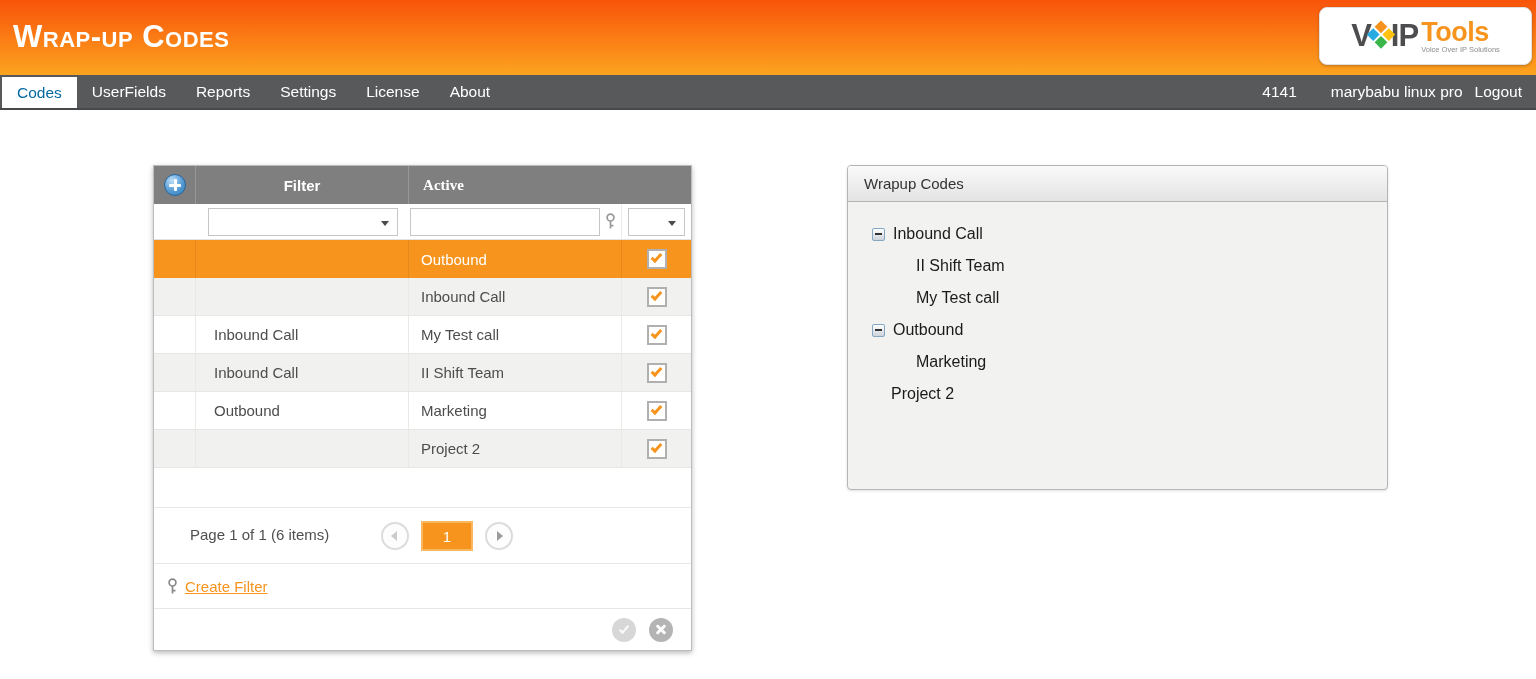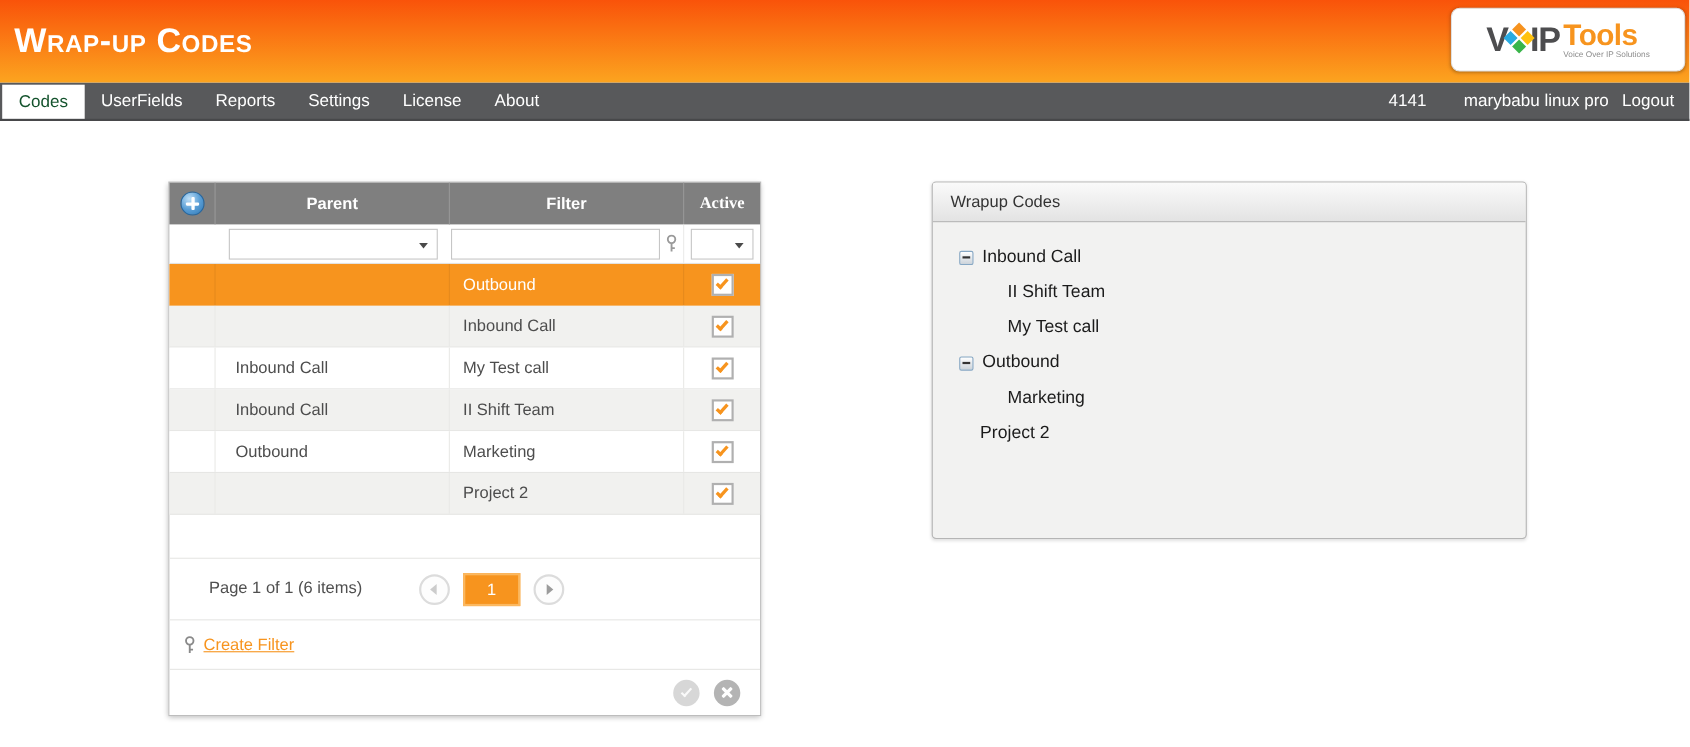--- a/index.html
+++ b/index.html
@@ -23,21 +23,21 @@
   .d1{background:#f6921e;} .d2{background:#ffc20e;} .d3{background:#29abe2;} .d4{background:#39b54a;}
   .logo-right { display:flex; flex-direction:column; margin-left:3px; }
   .logo-tools { font-size:27px; font-weight:800; color:#f7941e; line-height:26px; letter-spacing:-.5px;}
   .logo-tagline { font-size:7.5px; color:#8d8d8d; text-align:right; margin-top:0px; }
 
   
   .nav-bar { height:35px; background:#58595b; display:flex; align-items:stretch;
     border-bottom:2px solid #47484a; color:#fff; font-size:15.5px; }
   .nav-tabs { display:flex; align-items:stretch; }
   .nav-tab { padding:0 15px; display:flex; align-items:center; cursor:pointer; }
-  .nav-tab.active { background:#fff; color:#14532d; margin:2px 0 0 2px; }
+  .nav-tab.active { background:#fff; color:#0369a1; margin:2px 0 0 2px; }
   .nav-right { margin-left:auto; display:flex; align-items:center; padding-right:14px; }
   .nav-ext { margin-right:34px; }
   .nav-user { margin-right:12px; }
   .nav-logout { cursor:pointer; }
 
   
   .grid { position:absolute; left:153px; top:165px; width:539px; background:#fff;
     border:1px solid #bdbdbd; box-shadow:0 2px 5px rgba(0,0,0,.28); font-size:15px; }
   .g-header { display:flex; height:38px; background:#7f7f7f; color:#fff; font-weight:700; }
   .gh-cell { display:flex; align-items:center; justify-content:center;
@@ -167,21 +167,20 @@
   </div>
 </nav>
 
 <section class="grid">
   <div class="g-header">
     <div class="gh-cell gh-icon">
       <span class="add-btn">
           <i class="plus"></i>
         </span>
     </div>
-    <div class="gh-cell gh-parent">Parent</div>
     <div class="gh-cell gh-child">Filter</div>
     <div class="gh-cell gh-active">Active</div>
   </div>
 
   <div class="g-filter">
     <div class="f-icon"></div>
     <div class="f-parent">
       <div class="combo combo-parent" title="">
         <i class="tri-down"></i>
       </div>

